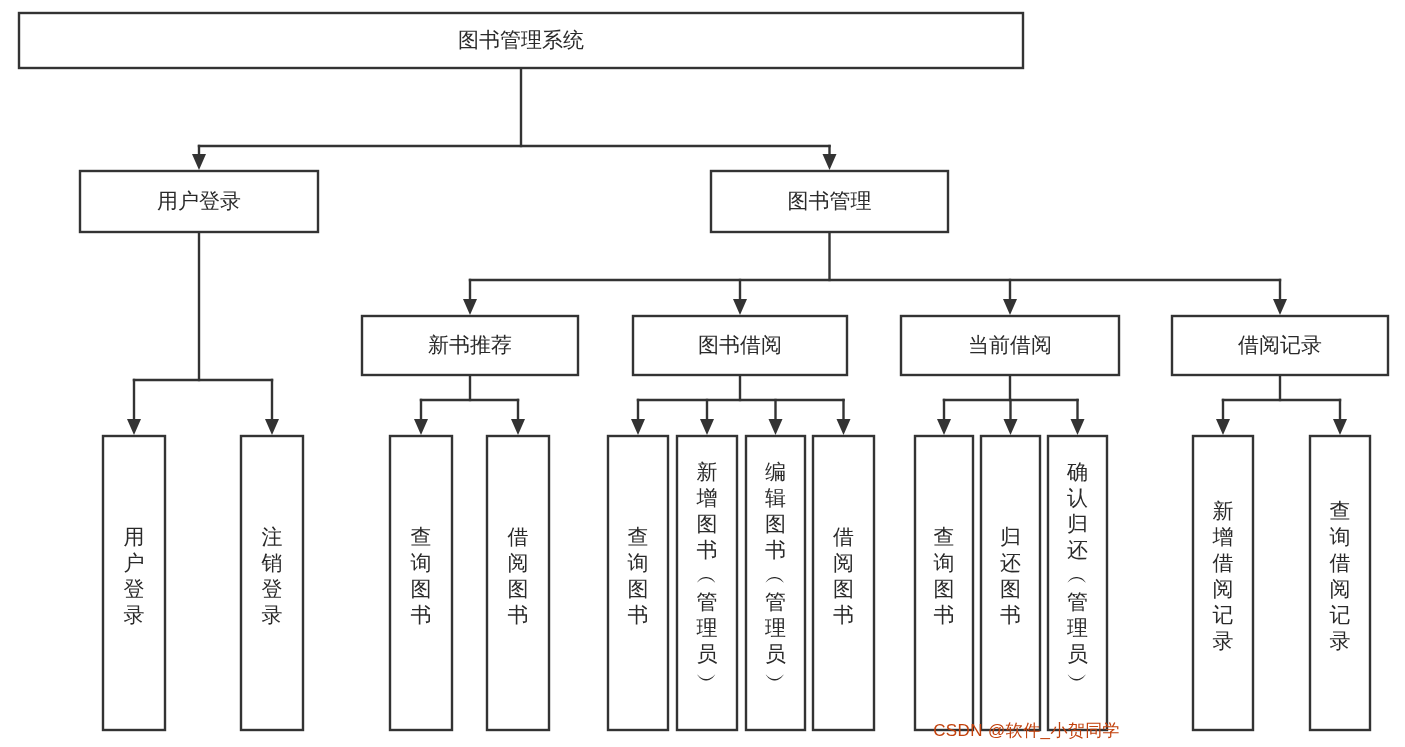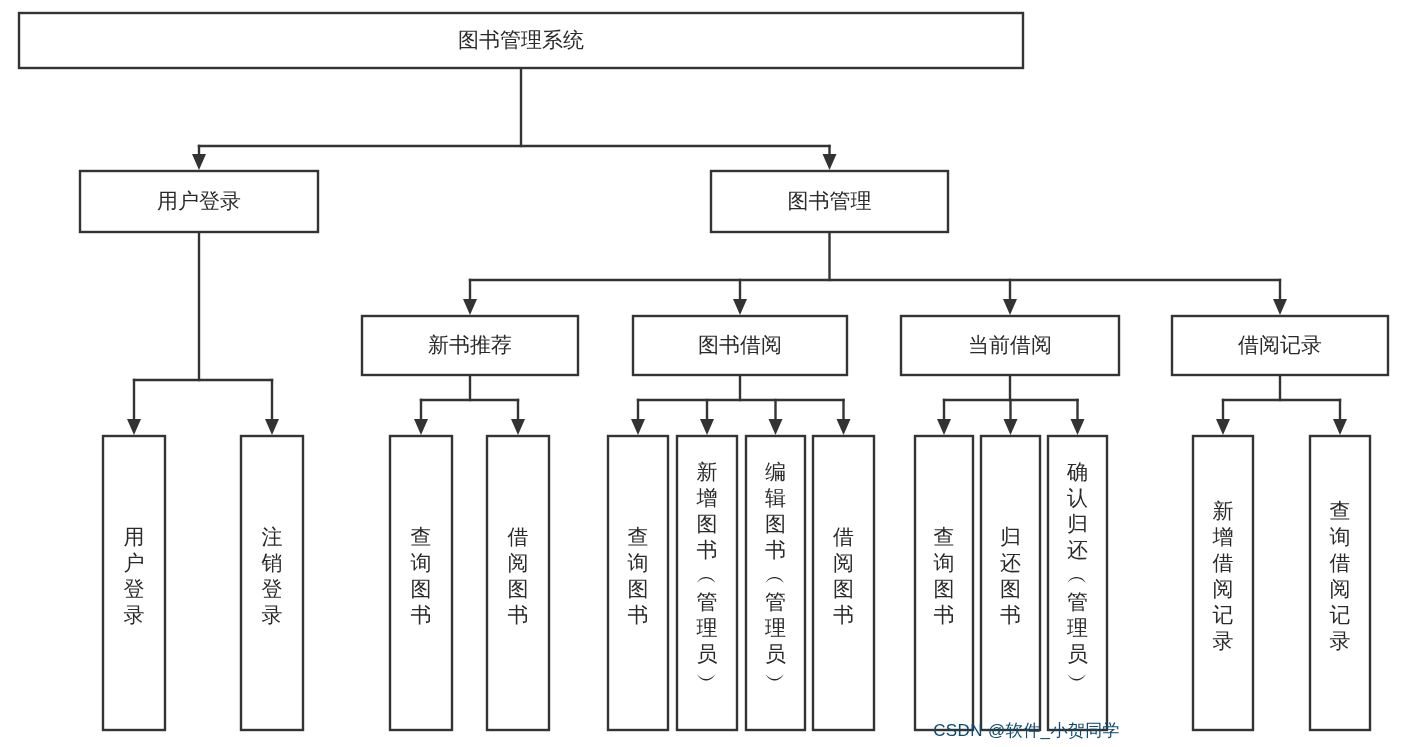--- a/index.html
+++ b/index.html
@@ -53,21 +53,21 @@
     font-size: 21px;
     fill: #2a2a2a;
     text-anchor: middle;
   }
   .watermark {
     position: absolute;
     right: 8px;
     bottom: 5px;
     font-family: "Liberation Sans", "DejaVu Sans", sans-serif;
     font-size: 17px;
-    color: #0c4a6e;
+    color: #c2410c;
     letter-spacing: 0.4px;
     white-space: nowrap;
     pointer-events: none;
   }
 </style>
 </head>
 <body>
 
 <div id="diagram-root">
   <svg id="tree-svg" viewBox="0 0 1405 747">

